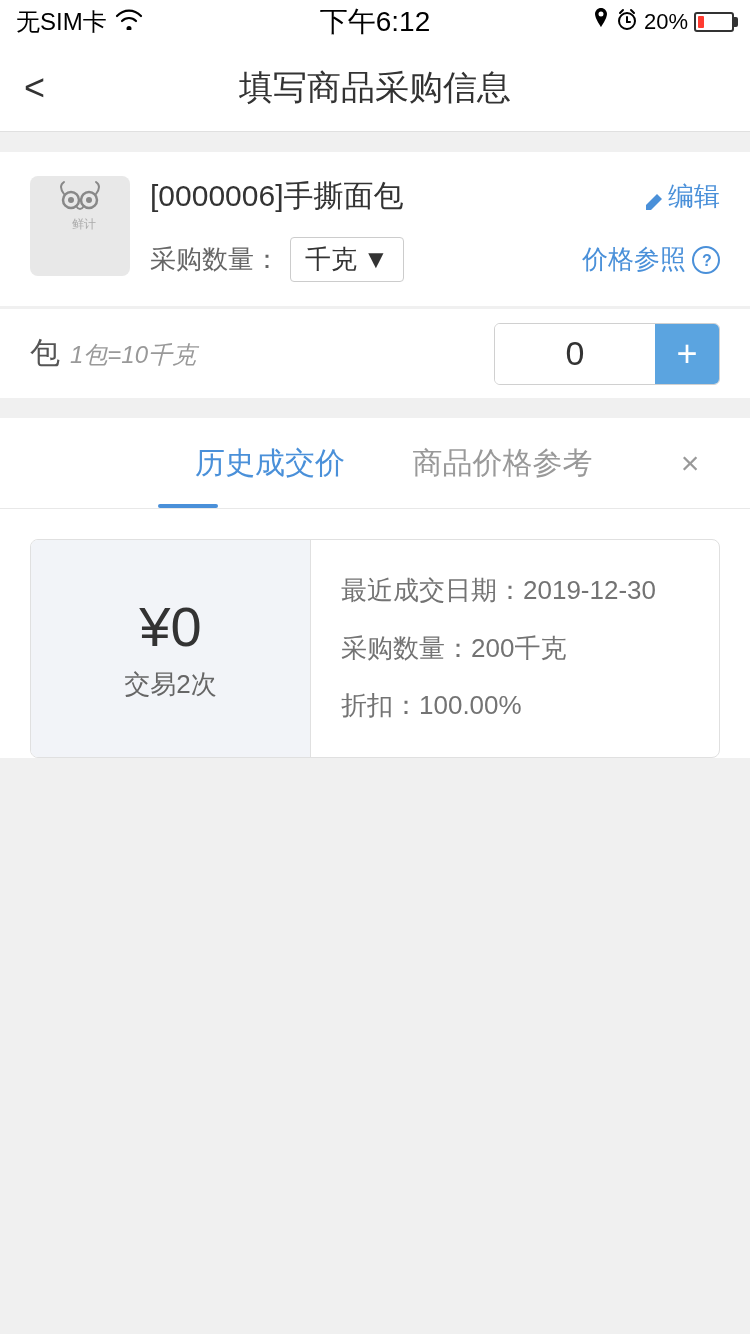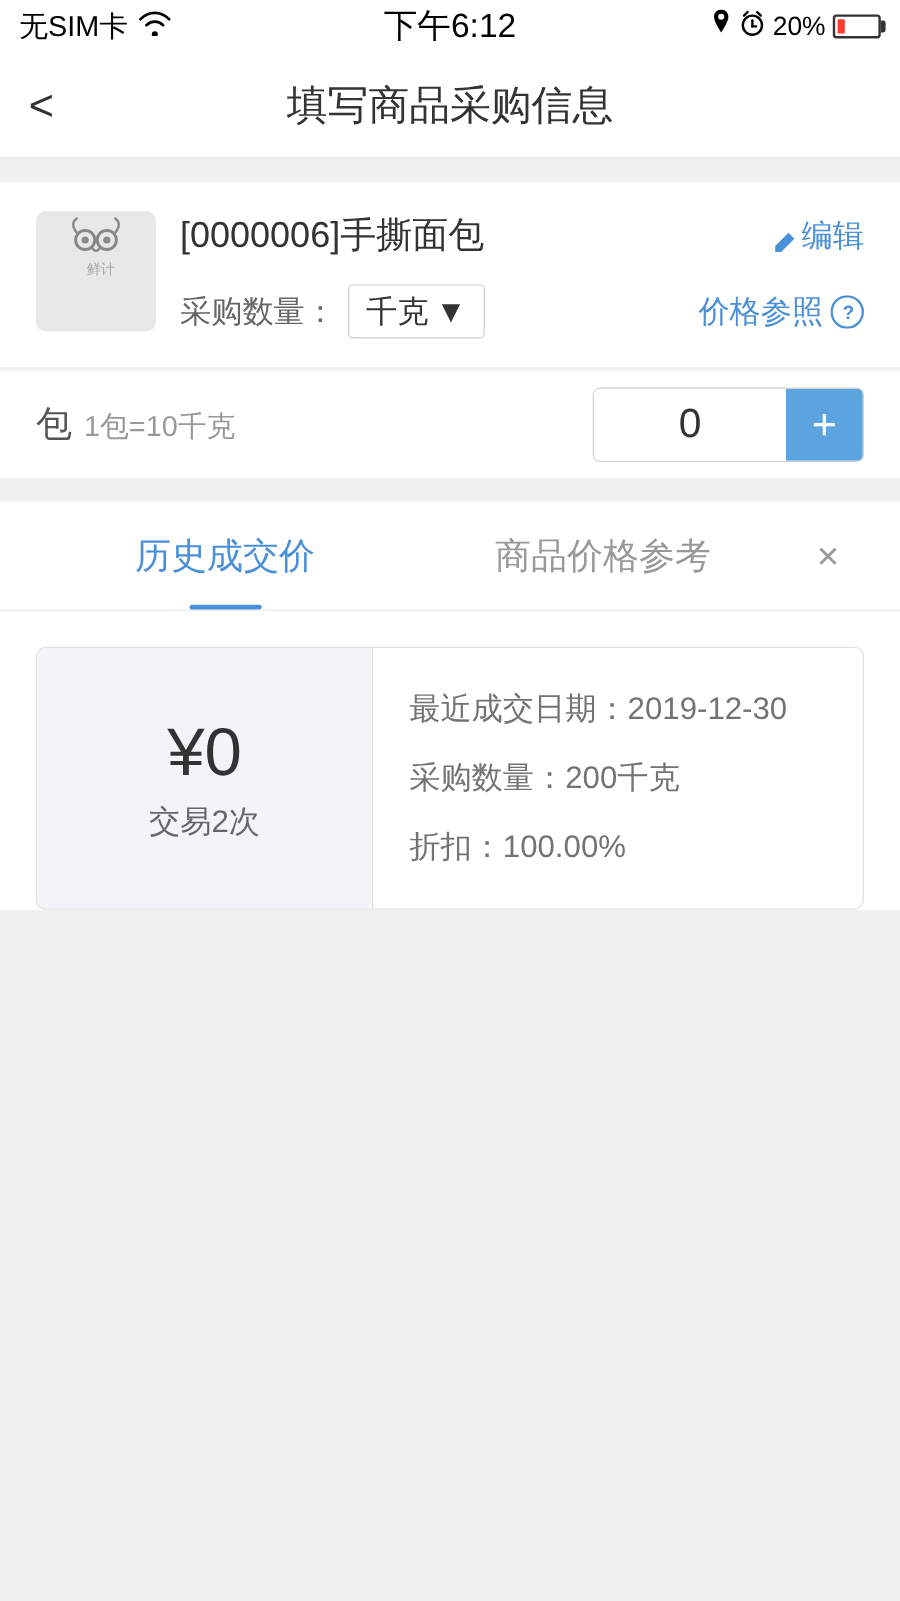--- a/index.html
+++ b/index.html
@@ -200,20 +200,21 @@
       gap: 10px;
     }
     .quantity-unit-big {
       font-size: 30px;
       color: #555;
       font-weight: 500;
     }
     .quantity-unit-small {
       font-size: 24px;
       color: #999;
+      font-style: italic;
     }
     .quantity-input-group {
       display: flex;
       align-items: center;
       border: 1px solid #d0d0d0;
       border-radius: 6px;
       overflow: hidden;
     }
     .quantity-input {
       width: 160px;
@@ -256,20 +257,21 @@
       display: flex;
       align-items: center;
       justify-content: center;
       font-size: 30px;
       color: #999;
       cursor: pointer;
       position: relative;
     }
     .tab-item.active {
       color: #4a90d9;
+      justify-content: flex-end;
     }
     .tab-item.active::after {
       content: '';
       position: absolute;
       bottom: 0;
       left: 50%;
       transform: translateX(-50%);
       width: 60px;
       height: 4px;
       background: #4a90d9;

